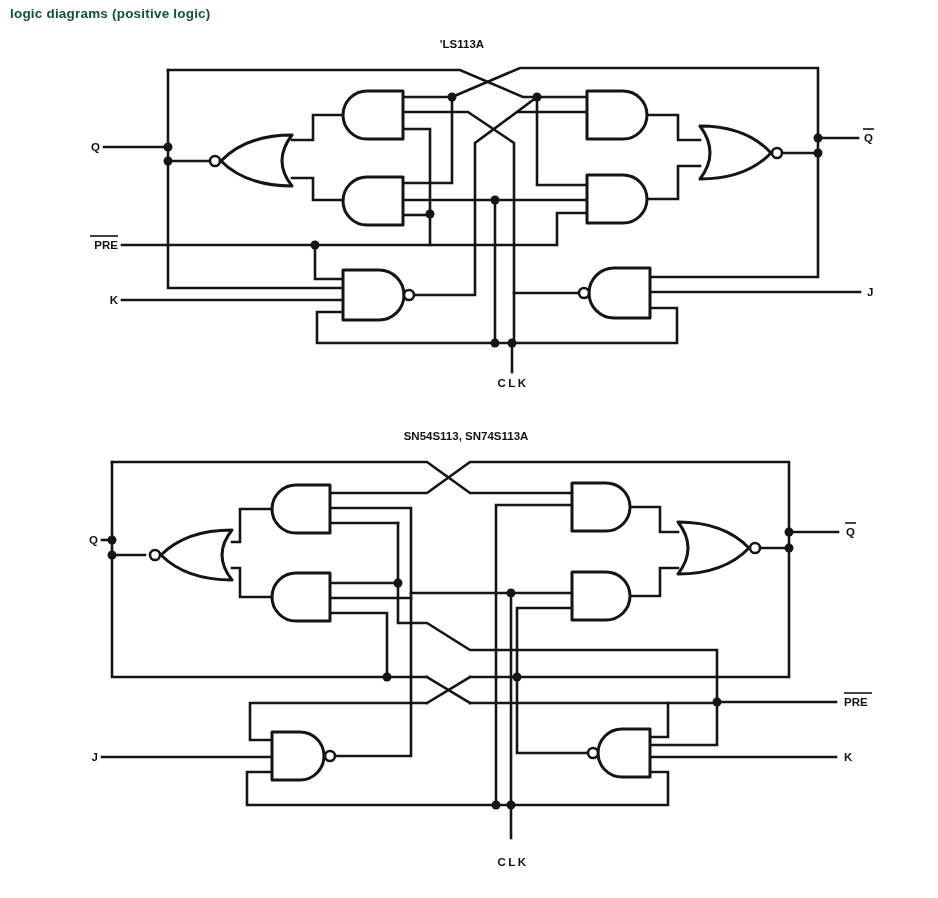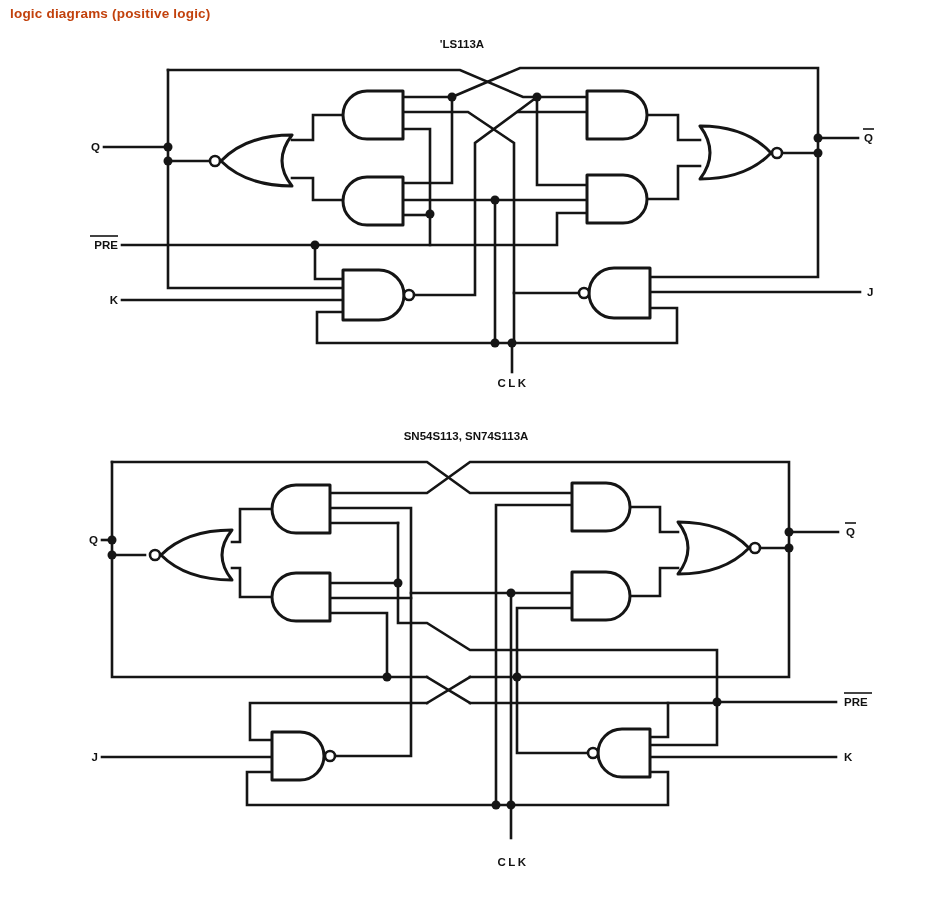--- a/index.html
+++ b/index.html
@@ -1,18 +1,18 @@
 <!DOCTYPE html>
 <html><head>
 <meta charset="utf-8">
 <style>
   html,body{margin:0;padding:0;background:#ffffff;}
   #page{position:relative;width:938px;height:898px;background:#ffffff;overflow:hidden;
         font-family:"Liberation Sans",sans-serif;}
-  #heading{position:absolute;left:10px;top:6px;font-size:13.5px;font-weight:bold;color:#c2410c;
+  #heading{position:absolute;left:10px;top:6px;font-size:13.5px;font-weight:bold;color:#14532d;
            letter-spacing:.2px;}
   svg{position:absolute;left:0;top:0;}
   .wire{fill:none;stroke:#151515;stroke-width:2.6;stroke-linecap:square;stroke-linejoin:miter;}
   .gate{fill:#ffffff;stroke:#151515;stroke-width:3;stroke-linejoin:round;}
   .bubble{fill:#ffffff;stroke:#151515;stroke-width:2.6;}
   .dot{fill:#151515;stroke:none;}
   .lbl{font-family:"Liberation Sans",sans-serif;font-size:11.5px;font-weight:bold;fill:#111;}
   .ttl{font-family:"Liberation Sans",sans-serif;font-size:11.5px;font-weight:bold;fill:#111;}
   .clk{letter-spacing:2.5px;}
   .ovl{stroke:#151515;stroke-width:1.6;}

